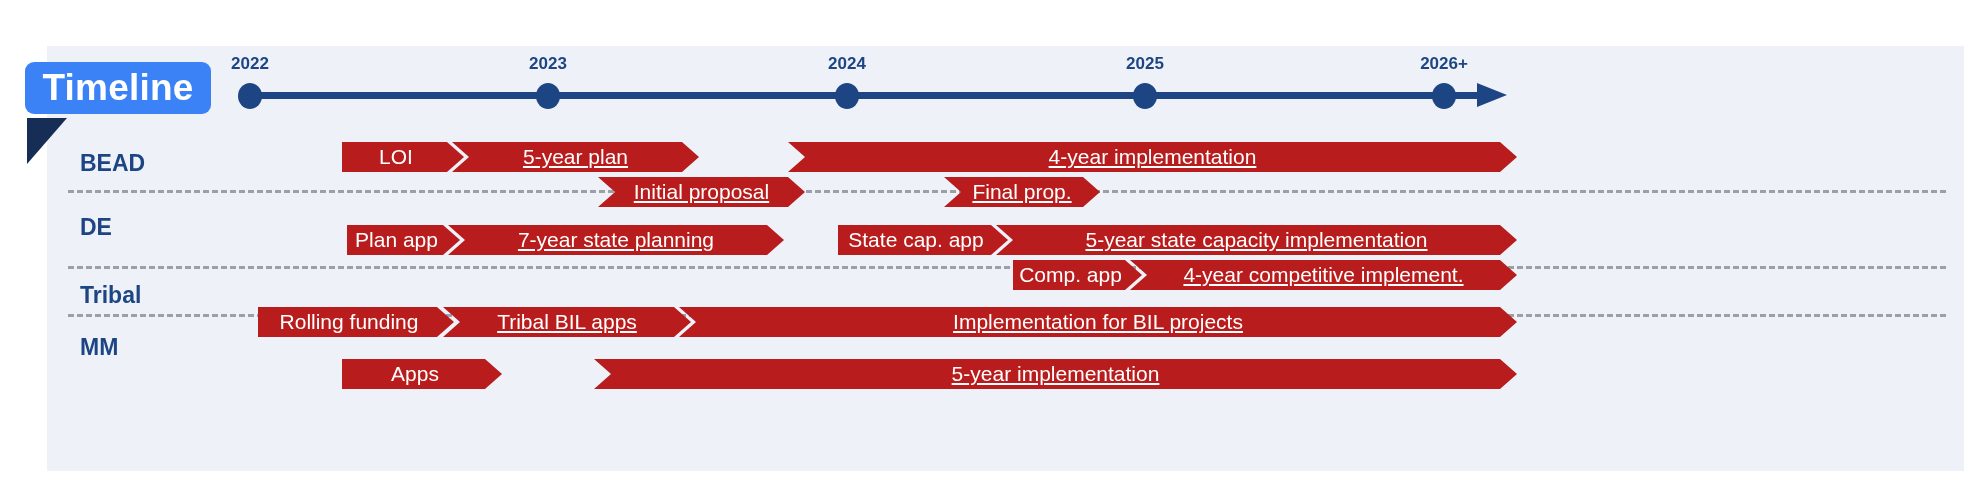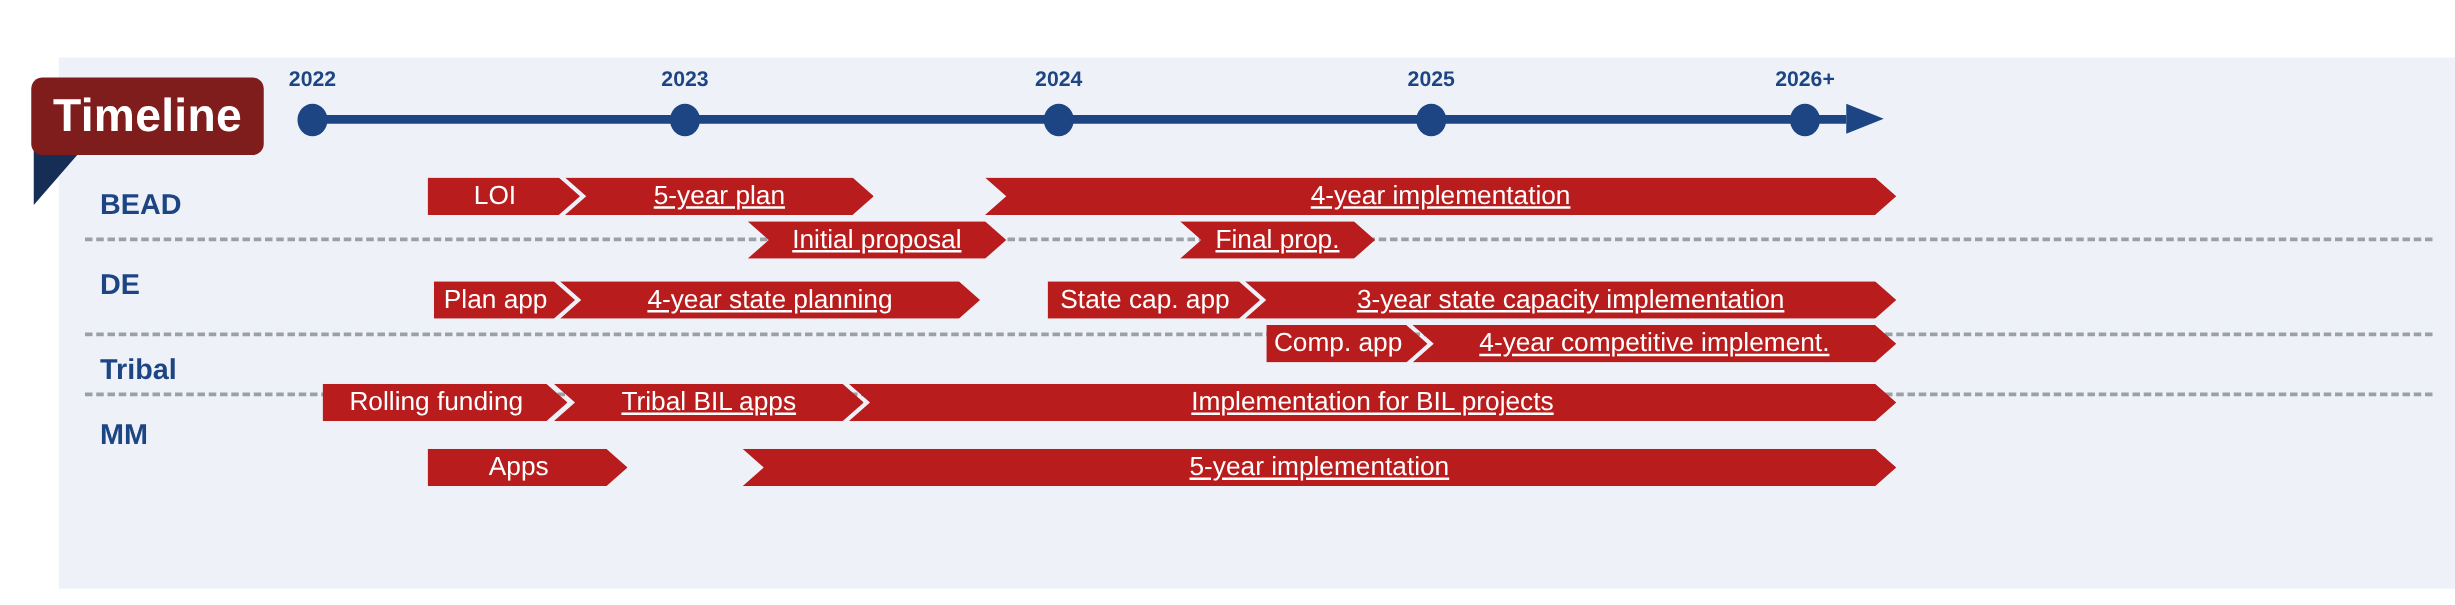--- a/index.html
+++ b/index.html
@@ -55,22 +55,22 @@
     height: 0;
     border-left: 40px solid #162d55;
     border-bottom: 46px solid transparent;
     z-index: 4;
   }
   #timeline-badge {
     position: absolute;
     left: 25px;
     top: 62px;
     width: 186px;
-    height: 62px;
-    background: #7f1d1d;
+    height: 52px;
+    background: #3b82f6;
     border-radius: 9px;
     z-index: 5;
     display: flex;
     align-items: center;
     justify-content: center;
   }
   #timeline-badge .label {
     color: #ffffff;
     font-size: 37px;
     font-weight: bold;
@@ -183,23 +183,23 @@
       <div class="row-label" style="top: 150px;">BEAD</div>
       <div class="row-sep" style="top: 190px;"></div>
       <div class="bar flat-point" style="left: 342px; width: 122px; top: 114px;">LOI</div>
       <div class="bar chev-point" style="left: 452px; width: 247px; top: 114px;">5-year plan</div>
       <div class="bar chev-point" style="left: 788px; width: 729px; top: 114px;">4-year implementation</div>
       <div class="bar chev-point" style="left: 598px; width: 207px; top: 149px;">Initial proposal</div>
       <div class="bar chev-point" style="left: 944px; width: 156px; top: 149px;">Final prop.</div>
       <div class="row-label" style="top: 214px;">DE</div>
       <div class="row-sep" style="top: 266px;"></div>
       <div class="bar flat-point" style="left: 347px; width: 113px; top: 197px;">Plan app</div>
-      <div class="bar chev-point" style="left: 448px; width: 336px; top: 197px;">4-year state planning</div>
+      <div class="bar chev-point" style="left: 448px; width: 336px; top: 197px;">7-year state planning</div>
       <div class="bar flat-point" style="left: 838px; width: 170px; top: 197px;">State cap. app</div>
-      <div class="bar chev-point" style="left: 996px; width: 521px; top: 197px;">3-year state capacity implementation</div>
+      <div class="bar chev-point" style="left: 996px; width: 521px; top: 197px;">5-year state capacity implementation</div>
       <div class="bar flat-point" style="left: 1013px; width: 129px; top: 232px;">Comp. app</div>
       <div class="bar chev-point" style="left: 1130px; width: 387px; top: 232px;">4-year competitive implement.</div>
       <div class="row-label" style="top: 282px;">Tribal</div>
       <div class="row-sep" style="top: 314px;"></div>
       <div class="bar flat-point" style="left: 258px; width: 196px; top: 279px;">Rolling funding</div>
       <div class="bar chev-point" style="left: 443px; width: 248px; top: 279px;">Tribal BIL apps</div>
       <div class="bar chev-point" style="left: 679px; width: 838px; top: 279px;">Implementation for BIL projects</div>
       <div class="row-label" style="top: 334px;">MM</div>
       <div class="bar flat-point" style="left: 342px; width: 160px; top: 331px;">Apps</div>
       <div class="bar chev-point" style="left: 594px; width: 923px; top: 331px;">5-year implementation</div>

